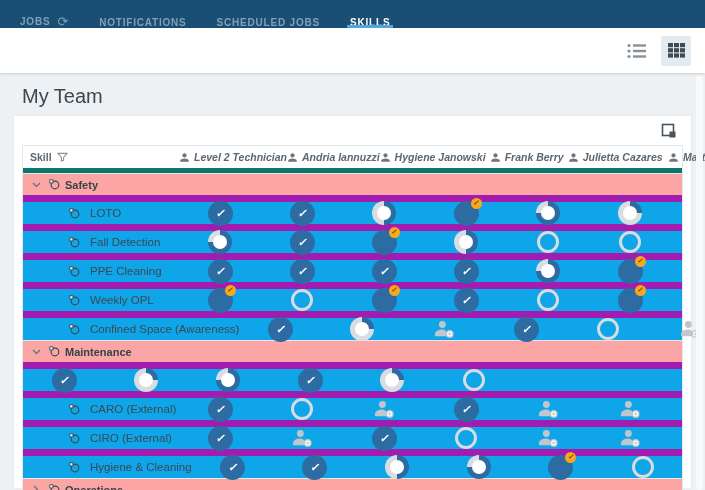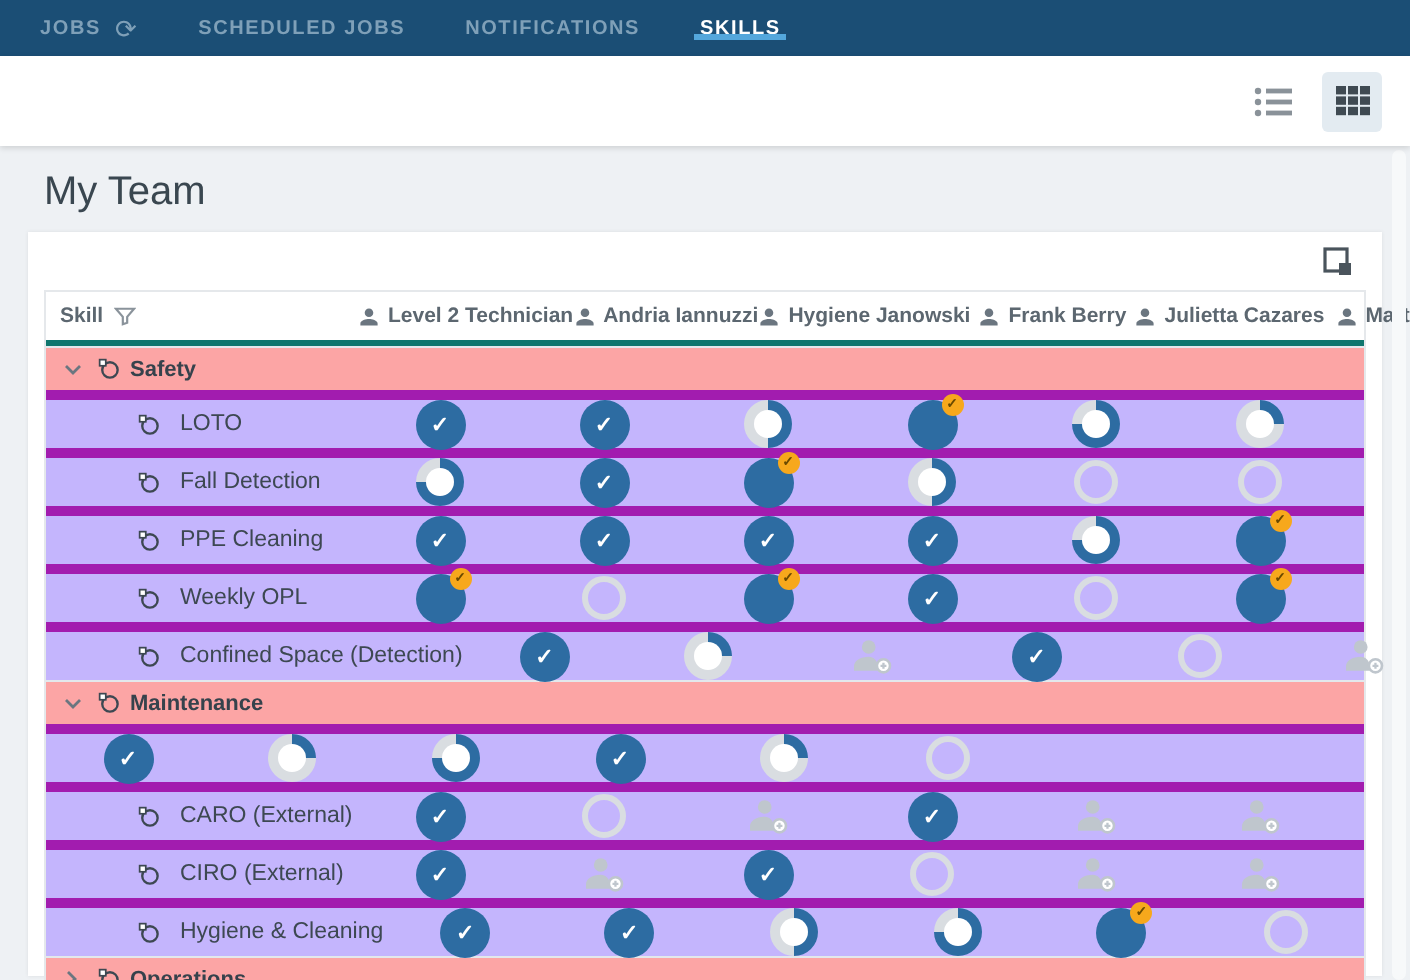--- a/index.html
+++ b/index.html
@@ -1,20 +1,20 @@
 <!DOCTYPE html>
 <html><head>
 <meta charset="utf-8">
 <style>
   * { margin:0; padding:0; box-sizing:border-box; }
   html,body { width:705px; height:490px; overflow:hidden;
     font-family:"Liberation Sans", sans-serif; background:#eef1f4; }
 
   
-  .topnav { height:28px; background:#1b4e75; display:flex; align-items:center;
+  .topnav { height:28px; background:#1b4e75; display:flex; align-items:flex-end;
     padding-left:20px; }
   .nav-item { position:relative; display:flex; align-items:center; gap:7px;
     margin-right:30px; font-size:10px; font-weight:bold; letter-spacing:.8px;
     color:#7fa0b8; cursor:pointer; }
   .nav-item.active { color:#ffffff; }
   .nav-item.active .underline { position:absolute; left:-3px; right:-3px; bottom:0;
     height:3px; background:#54a7dc; }
   .refresh-glyph { font-size:13px; font-weight:normal; line-height:1; }
 
   
@@ -31,36 +31,36 @@
     padding:12px 0 8px 22px; }
   .card { margin:0 14px; background:#ffffff; height:340px; padding-top:5px;
     box-shadow:0 0 2px rgba(0,0,0,.08); height:calc(490px - 118px); }
   .card-tools { height:24px; display:flex; justify-content:flex-end;
     padding-right:12px; align-items:flex-start; }
   .export-btn { cursor:pointer; padding:2px; }
 
   .table-wrap { margin:0 8px; border:1px solid #e5e8eb; border-bottom:none; }
 
   .hdr-row { display:flex; align-items:center; height:27px;
-    border-bottom:3px solid #0f766e; background:#fff;text-align:right; }
+    border-bottom:5px solid #0f766e; background:#fff;text-align:right; }
   .col-skill { flex:0 0 156px; display:flex; align-items:center; gap:5px;
     padding-left:7px; }
   .hdr-skill-label { font-size:10.5px; font-weight:bold; color:#5c6770; }
   .col-member { flex:0 0 82px; display:flex; align-items:center;
-    justify-content:center; gap:4px; }
+    justify-content:center; gap:4px;font-style:italic; }
   .hdr-member-label { font-size:10.5px; font-weight:bold; color:#5c6770;
     white-space:nowrap; }
 
   .grp-row { display:flex; align-items:center; height:22px; background:#fca5a5;
     border-top:1px solid #e3e8ec; cursor:pointer; }
   .grp-row .chev { width:26px; display:flex; justify-content:center; color:#6b7680; }
   .grp-label { font-size:11px; font-weight:bold; color:#36424c; margin-left:5px; }
 
   .skill-row { display:flex; height:29px;
-    border-top:5px solid #a21caf; background:#c4b5fd; }
+    border-top:7px solid #a21caf; background:#0ea5e9; }
   .skill-row .col-skill { padding-left:46px; }
   .skill-label { font-size:11.5px; color:#3d4852; margin-left:5px; white-space:nowrap; }
 
   
   .st-check, .st-full { width:25px; height:25px; border-radius:50%;
     background:#2d6ca2; color:#fff; font-size:11px; font-weight:bold;
     display:flex; align-items:center; justify-content:center; position:relative;
     cursor:pointer; }
   .badge { position:absolute; top:-3px; right:-3px; width:11px; height:11px;
     border-radius:50%; background:#f7a81c; color:#6b4a00; font-size:7px;
@@ -79,24 +79,24 @@
 </style>
 </head>
 <body>
 
 <div class="topnav">
   <div class="nav-item">
     <span>JOBS</span>
     <span class="refresh-glyph">⟳</span>
   </div>
   <div class="nav-item">
+    <span>NOTIFICATIONS</span>
+  </div>
+  <div class="nav-item">
     <span>SCHEDULED JOBS</span>
-  </div>
-  <div class="nav-item">
-    <span>NOTIFICATIONS</span>
   </div>
   <div class="nav-item active">
     <span>SKILLS</span>
     <span class="underline"></span>
   </div>
 </div>
 
 <div class="toolbar">
   <div class="view-toggle">
     <div class="icon-btn">
@@ -323,21 +323,21 @@
             </div>
           </div>
         </div>
         <div class="skill-row">
           <div class="col-skill">
             <svg width="11" height="11" viewBox="0 0 14 14">
               <circle cx="7.6" cy="7.6" r="4.9" fill="none" stroke="#3d4852" stroke-width="1.5"></circle>
               <rect x="0.5" y="0.5" width="5" height="5" fill="#3d4852"></rect>
               <rect x="1.6" y="1.6" width="2.8" height="2.8" fill="#fff"></rect>
             </svg>
-            <span class="skill-label">Confined Space (Detection)</span>
+            <span class="skill-label">Confined Space (Awareness)</span>
           </div>
           <div class="col-member">
             <div class="st-check">✓</div>
           </div>
           <div class="col-member">
             <div class="st-donut" style="background: conic-gradient(rgb(45, 108, 162) 0deg, rgb(45, 108, 162) 25%, rgb(217, 221, 225) 25%, rgb(217, 221, 225) 100%);"></div>
           </div>
           <div class="col-member">
             <div class="st-assign">
               <svg width="22" height="18" viewBox="0 0 26 22">

